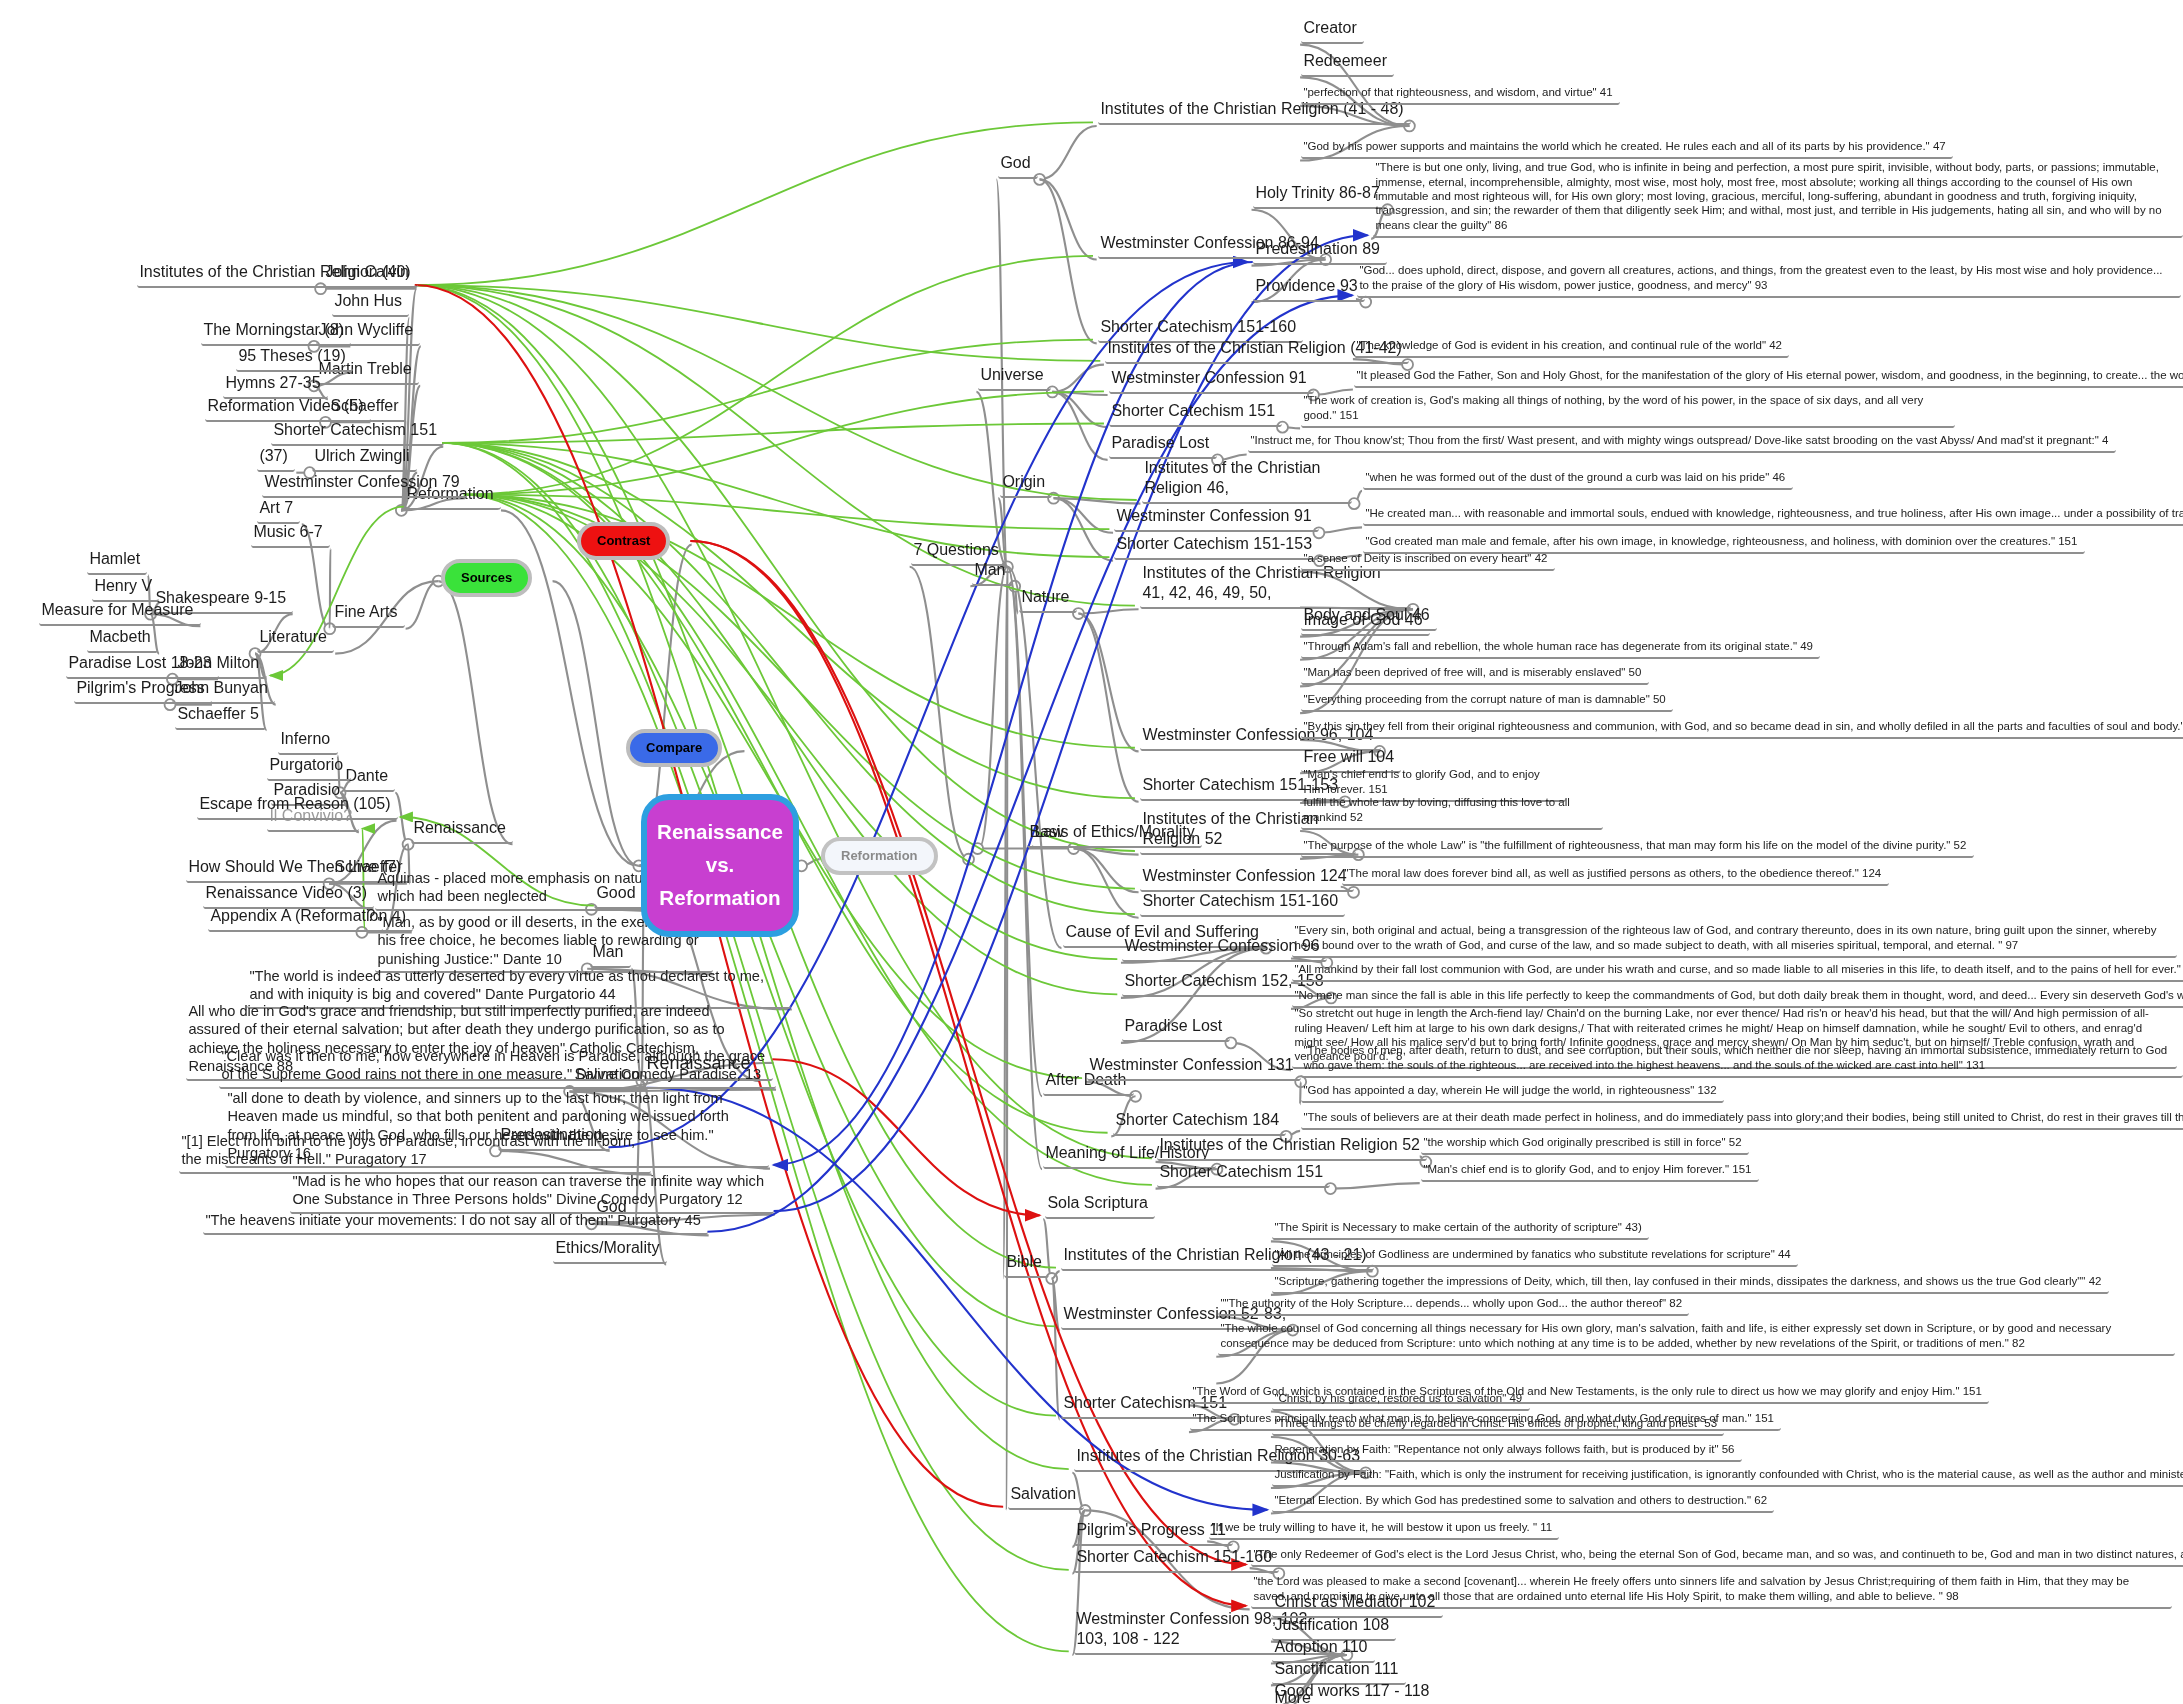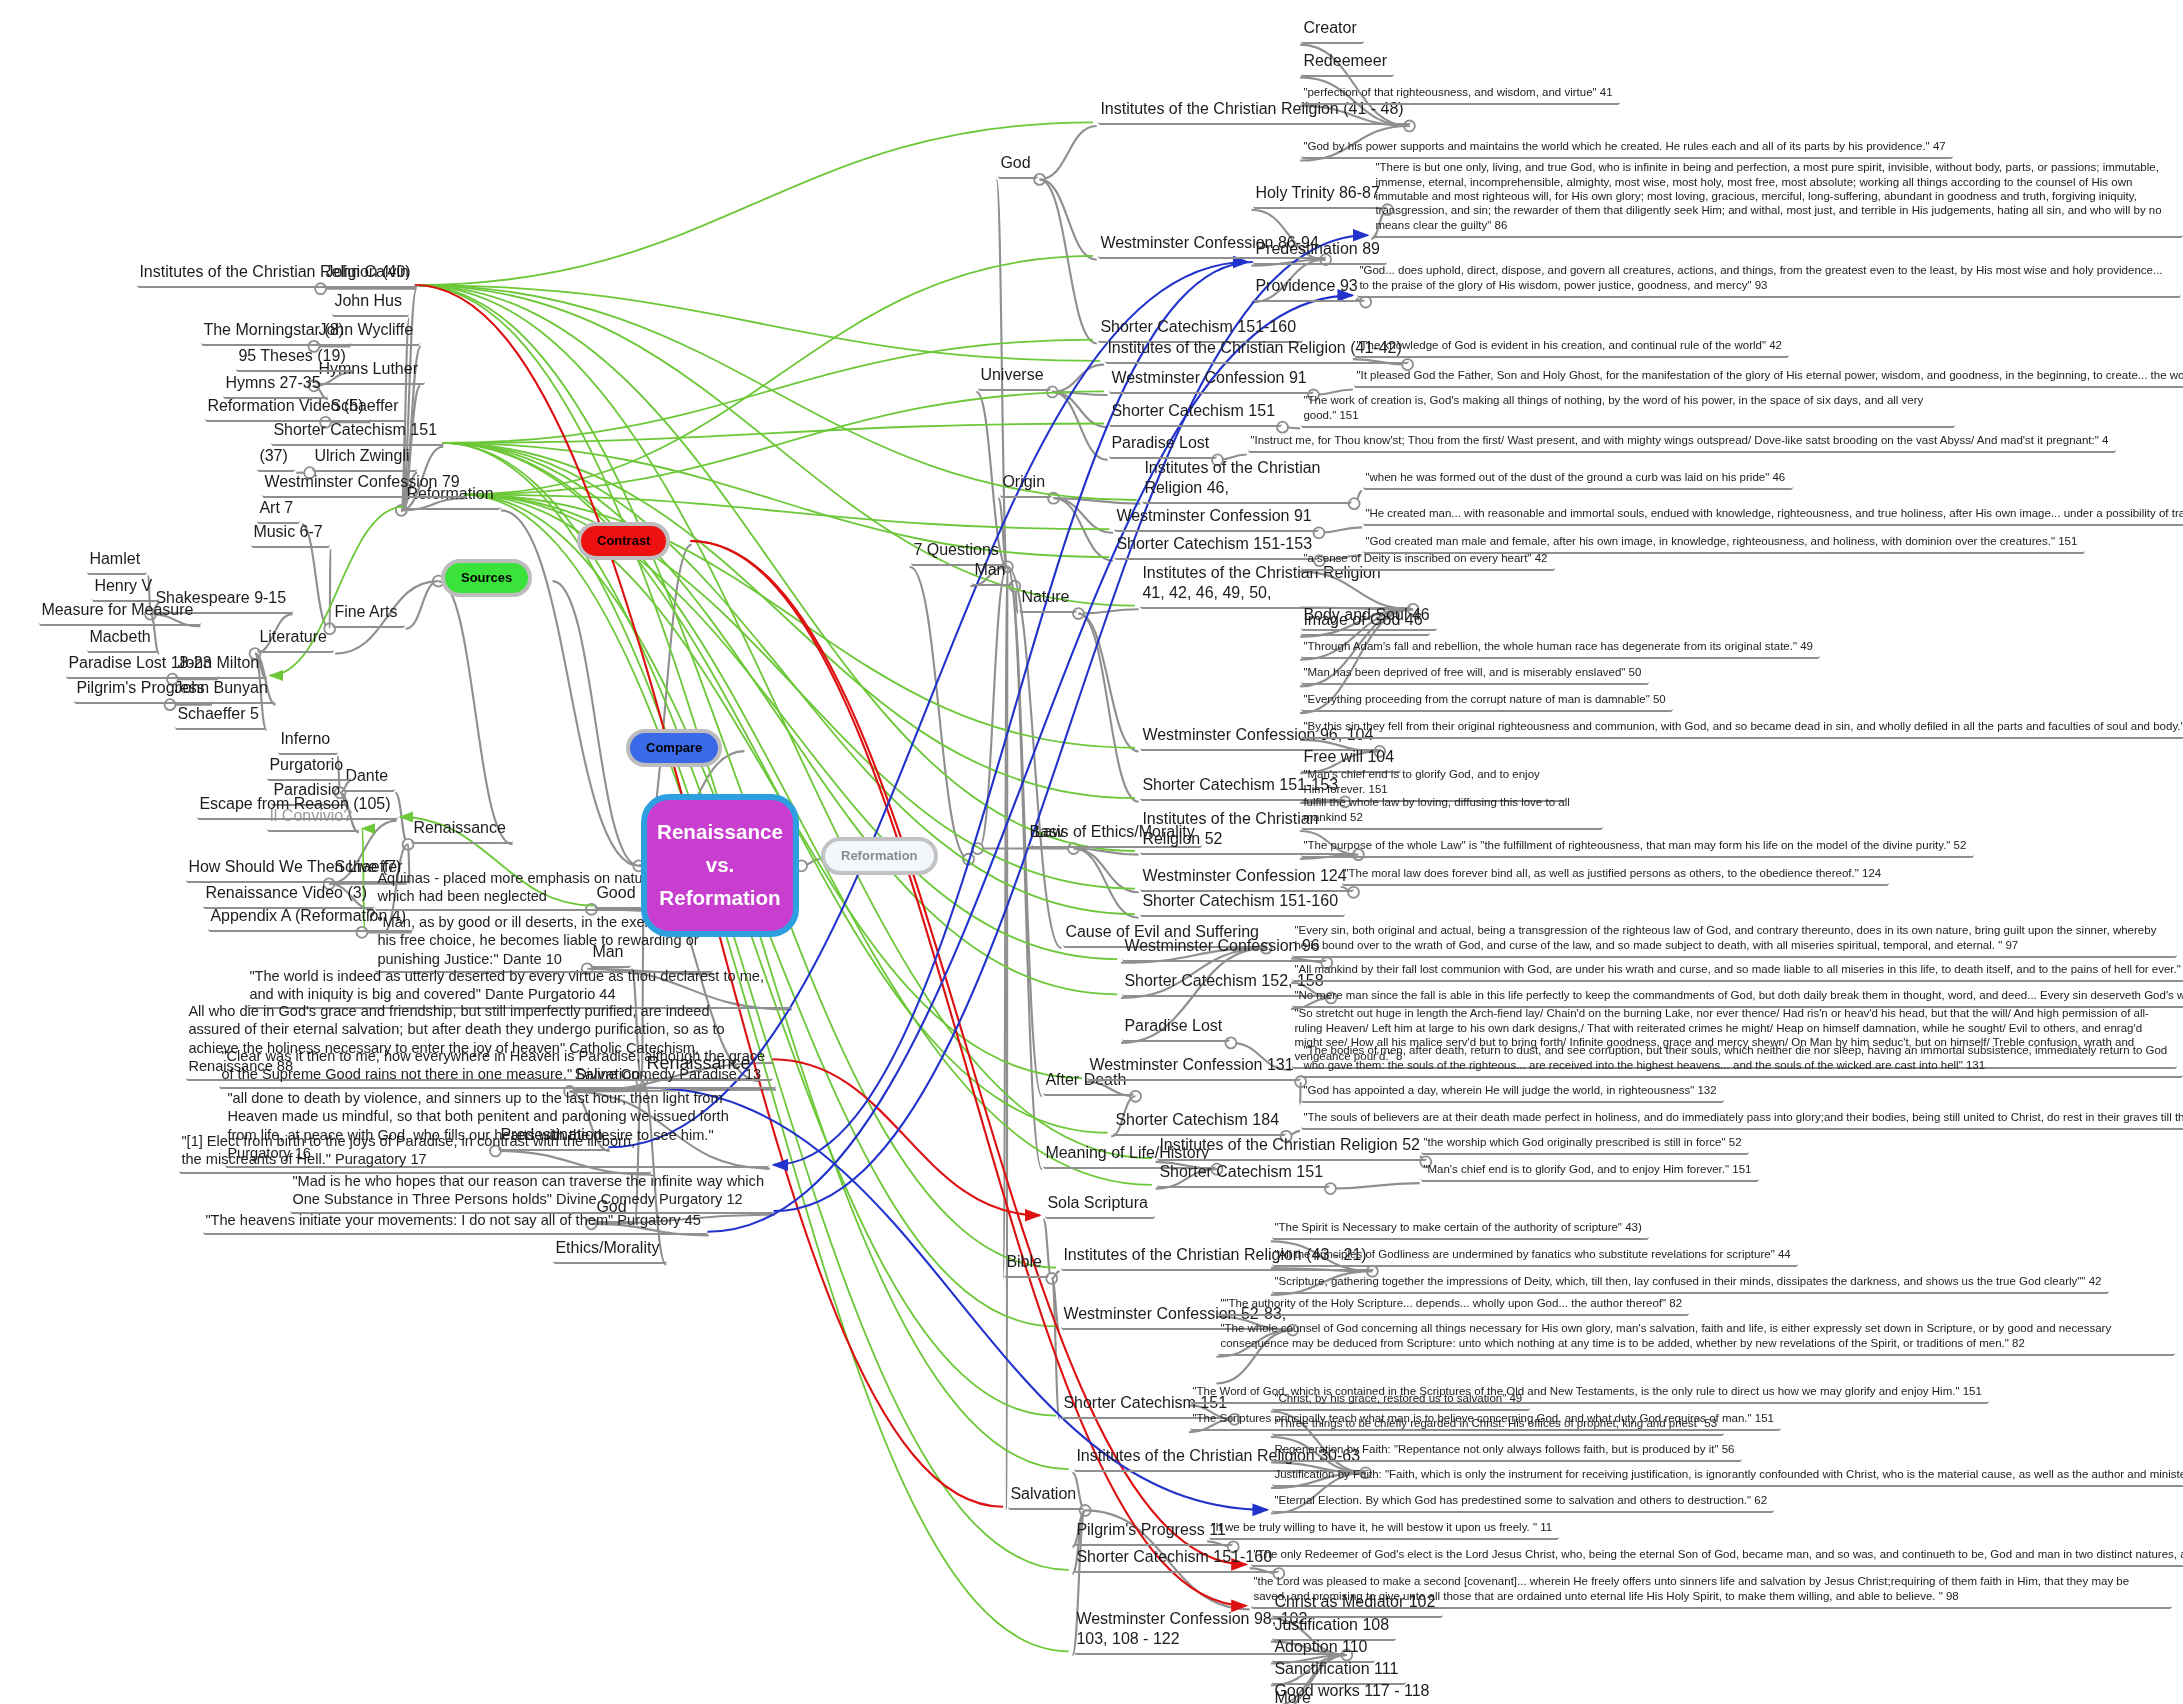--- a/index.html
+++ b/index.html
@@ -317,21 +317,21 @@
     </svg>
   <div class="root" id="rootNode" style="left: 641px; top: 794px;">Renaissance
 vs.
 Reformation</div>
 <div class="node" id="refTopic" style="left: 404px; top: 483px;">Reformation</div>
     <div class="node" id="johnCalvin" style="left: 323px; top: 261px;">John Calvin</div>
     <div class="node" id="icr40" style="left: 137px; top: 261px;">Institutes of the Christian Religion (40)</div>
     <div class="node" id="johnHus" style="left: 332px; top: 290px;">John Hus</div>
     <div class="node" id="johnWycliffe" style="left: 316px; top: 319px;">John Wycliffe</div>
     <div class="node" id="morningstar" style="left: 201px; top: 319px;">The Morningstar (8)</div>
-    <div class="node" id="martinLuther" style="left: 316px; top: 358px;">Hymns Luther</div>
+    <div class="node" id="martinLuther" style="left: 316px; top: 358px;">Martin Treble</div>
     <div class="node" id="theses95" style="left: 236px; top: 345px;">95 Theses (19)</div>
     <div class="node" id="hymns2735" style="left: 223px; top: 372px;">Hymns 27-35</div>
     <div class="node" id="schaefferRef" style="left: 328px; top: 395px;">Schaeffer</div>
     <div class="node" id="refVideo" style="left: 205px; top: 395px;">Reformation Video (5)</div>
     <div class="node" id="shorterCat151L" style="left: 271px; top: 419px;">Shorter Catechism 151</div>
     <div class="node" id="zwingli" style="left: 312px; top: 445px;">Ulrich Zwingli</div>
     <div class="node" id="n37" style="left: 257px; top: 445px;">(37)</div>
     <div class="node" id="wc79" style="left: 262px; top: 471px;">Westminster Confession 79</div>
     <div class="node" id="fineArts" style="left: 332px; top: 601px;">Fine Arts</div>
     <div class="node" id="art7" style="left: 257px; top: 497px;">Art 7</div>

